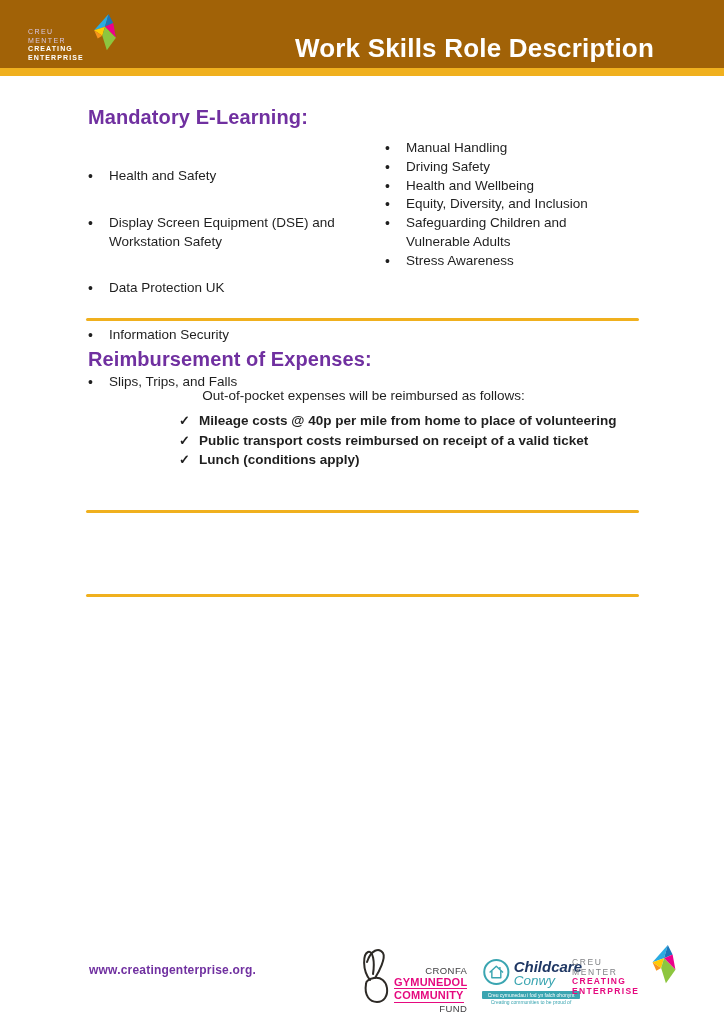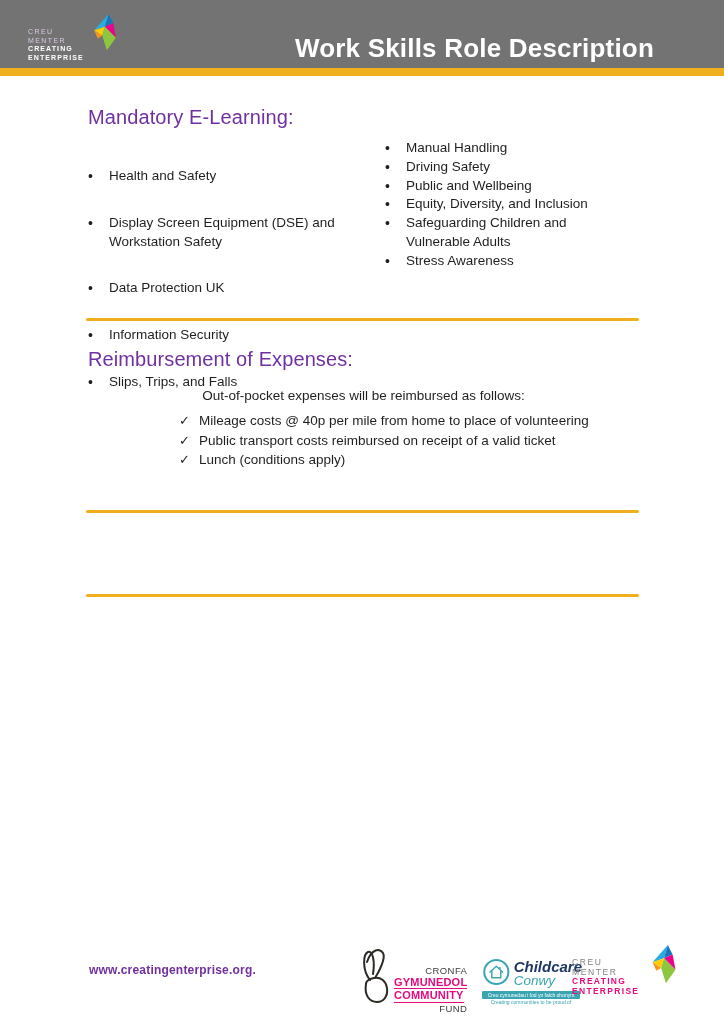--- a/index.html
+++ b/index.html
@@ -2,53 +2,53 @@
 <html><head>
 <meta charset="utf-8">
 <style>
   html,body { margin:0; padding:0; background:#e8e8e8; }
   .page {
     position:relative; width:724px; height:1024px; margin:0 auto;
     background:#ffffff; overflow:hidden;
     font-family:"Liberation Sans", sans-serif; color:#1f1f1f;
   }
   
-  .hdr { position:absolute; top:0; left:0; width:724px; height:68px; background:#737373; }
+  .hdr { position:absolute; top:0; left:0; width:724px; height:68px; background:#a16207; }
   .hdr-accent { position:absolute; top:68px; left:0; width:724px; height:8px; background:#f0b01e; }
   .hdr-title {
     position:absolute; top:33px; right:70px; margin:0;
     color:#ffffff; font-size:26px; font-weight:bold; letter-spacing:0.2px;
   }
   .hdr-logo { position:absolute; left:28px; top:22px; display:flex; }
   .hdr-logo .ltxt { display:flex; flex-direction:column; margin-top:6px; }
   .hdr-logo .l-light { color:#d9c9e6; font-size:7px; letter-spacing:1.4px; line-height:8.7px; }
   .hdr-logo .l-bold  { color:#ffffff; font-size:7px; font-weight:bold; letter-spacing:1.1px; line-height:8.7px; }
   .hdr-logo svg { margin-left:6px; margin-top:-8px; }
 
   
   .rule { position:absolute; left:86px; width:553px; height:3px; background:#f0b01e; border-radius:2px; }
   .rule1 { top:318px; } .rule2 { top:510px; } .rule3 { top:594px; }
 
-  h2 { margin:0; color:#7030a0; font-size:20px; font-weight:normal; letter-spacing:0.1px; }
+  h2 { margin:0; color:#7030a0; font-size:20px; font-weight:bold; letter-spacing:0.1px; }
 
   .sec-elearning { position:absolute; left:88px; top:106px; width:551px; }
   .cols { display:flex; margin-top:10px; }
   ul.bullets { list-style:none; margin:0; padding:0; }
   ul.bullets li {
     position:relative; padding-left:21px; font-size:13.5px; line-height:18.8px; color:#1f1f1f;
   }
   ul.bullets li::before { content:"•"; position:absolute; left:0; top:0; font-size:14px; }
   .col1 { margin-left:23px; width:297px; }
   .col1 li { width:231px;margin-top:28px; }
   .col2 { margin-left:0px; width:220px; margin-top:-5px; }
   .col2 li { width:205px; }
 
   .sec-expenses { position:absolute; left:88px; top:348px; width:551px; }
   .intro { margin:16px 0 0 0; font-size:13.5px; line-height:18px;text-align:center; }
-  ul.checks { list-style:none; margin:6px 0 0 0; padding:0; }
+  ul.checks { list-style:none; margin:6px 0 0 0; padding:0;font-weight:bold; }
   ul.checks li {
     position:relative; margin-left:91px; padding-left:20px;
     font-size:13.5px; line-height:19.5px;
   }
   ul.checks li::before { content:"✓"; position:absolute; left:0; top:0; font-size:13px; color:#1f1f1f; }
 
   .sec-apply { position:absolute; left:88px; top:528px; width:551px; }
   .apply-line { margin:8px 0 0 0; font-size:13.5px; line-height:18px; }
   .apply-line a { color:#0563c1; text-decoration:underline; }
   .apply-line .tel { font-weight:bold; }
@@ -111,21 +111,21 @@
       <ul class="bullets col1">
           <li>Health and Safety</li>
           <li>Display Screen Equipment (DSE) and Workstation Safety</li>
           <li>Data Protection UK</li>
           <li>Information Security</li>
           <li>Slips, Trips, and Falls</li>
         </ul>
       <ul class="bullets col2">
           <li>Manual Handling</li>
           <li>Driving Safety</li>
-          <li>Public and Wellbeing</li>
+          <li>Health and Wellbeing</li>
           <li>Equity, Diversity, and Inclusion</li>
           <li>Safeguarding Children and Vulnerable Adults</li>
           <li>Stress Awareness</li>
         </ul>
     </div>
   </div>
 
   <div class="rule rule1"></div>
 
   <div class="sec-expenses">

